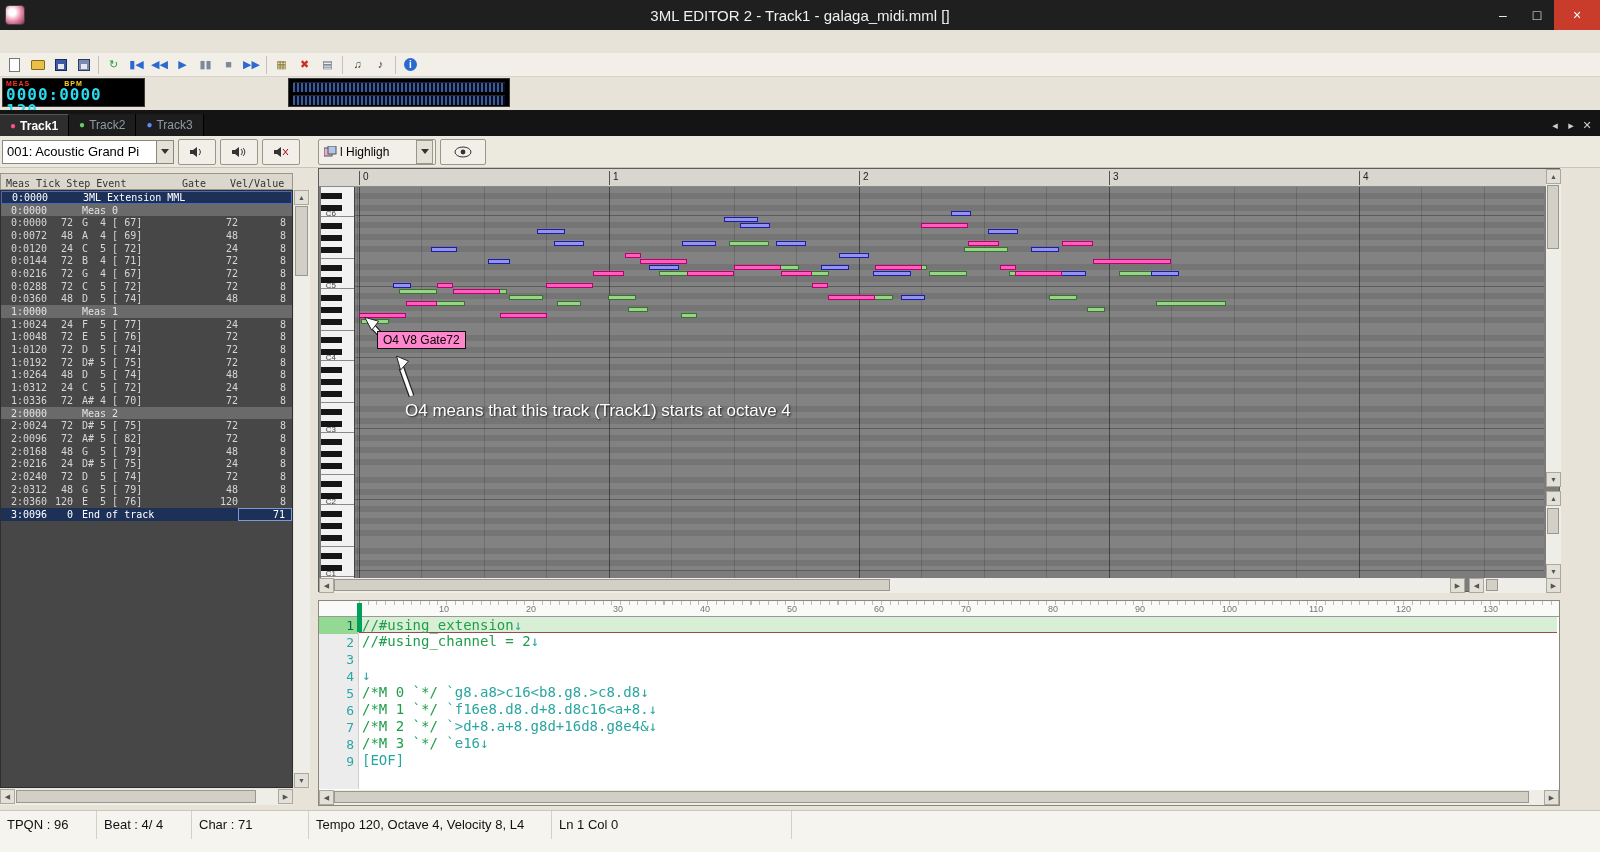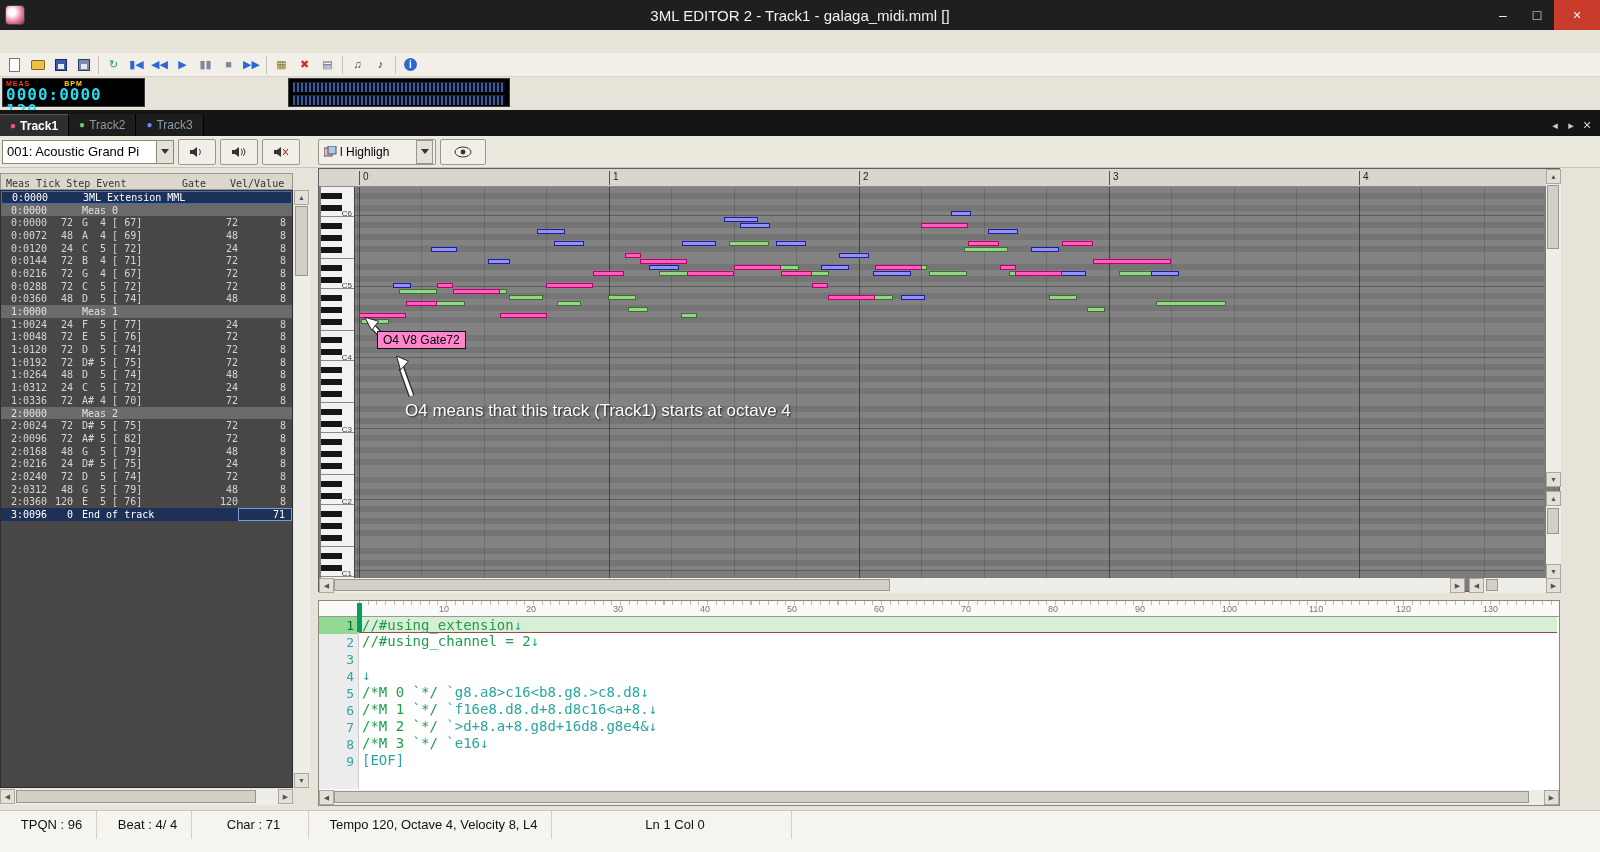--- a/index.html
+++ b/index.html
@@ -85,21 +85,21 @@
   .sb-btn.right::before{content:"▶";}
   .sb-thumb{position:absolute;background:#d2cfc6;border:1px solid #9a978d;}
   
   .rollarea{position:absolute;left:318px;top:168px;width:1242px;height:424px;background:#7c7c7c;border:1px solid #5e5e5e;}
   .rollruler{position:absolute;left:0;top:0;width:1227px;height:18px;background:#d9d6cf;border-bottom:1px solid #8a8a8a;}
   .measnum{position:absolute;top:2px;font-size:10px;color:#222;border-left:1px solid #555;padding-left:3px;height:14px;}
   .keyscol{position:absolute;left:2px;top:18px;width:34px;height:392px;background:#f2f2f2;border-right:1px solid #444;}
   .key{height:6px;position:relative;background:#f2f2f2;}
   .key.bk{background:linear-gradient(90deg,#161616 0 21px,#f2f2f2 21px);}
   .key.oc{border-bottom:1px solid #8a8a8a;}
-  .keylabel{position:absolute;right:2px;top:-1px;font-size:8px;line-height:7px;color:#444;}
+  .keylabel{position:absolute;right:18px;top:-1px;font-size:8px;line-height:7px;color:#444;}
   .grid{position:absolute;left:36px;top:18px;width:1189px;height:392px;overflow:hidden;}
   .grow{height:6px;background:#828282;}
   .grow.dk{background:#757575;}
   .grow.oc{border-bottom:1px solid #5c5c5c;height:5px;}
   .gridlines{position:absolute;left:0;top:0;width:100%;height:100%;
     background:
       repeating-linear-gradient(90deg, rgba(30,30,30,0.5) 0 1px, transparent 1px 250px),
       repeating-linear-gradient(90deg, rgba(0,0,0,0.14) 0 1px, transparent 1px 62.5px);
     background-position:4px 0, 4px 0;}
   .note{position:absolute;height:5px;}
@@ -118,21 +118,21 @@
   .edlnum{height:17px;line-height:17px;text-align:right;padding-right:4px;font-family:"DejaVu Sans Mono",monospace;font-size:13px;color:#2aa6a6;}
   .edlnum.act{background:#93d893;color:#0a6a4a;}
   .edlines{position:absolute;left:40px;top:16px;right:2px;height:172px;}
   .edline{height:17px;line-height:17px;font-family:"DejaVu Sans Mono",monospace;font-size:14px;white-space:pre;padding-left:3px;}
   .edline.act{background:#d8efd6;border-bottom:1px solid #9b4a4a;height:16px;line-height:16px;}
   .sg-g{color:#1f9e4a;}
   .sg-t{color:#2aa6a0;}
   .edcursor{position:absolute;left:38px;top:2px;width:5px;height:29px;background:#00a05c;z-index:5;}
   
   .statusbar{position:absolute;left:0;top:810px;width:1600px;height:42px;background:#f6f4ef;border-top:1px solid #c9c5bb;display:flex;font-size:13px;color:#111;}
-  .stseg{padding:6px 0 0 7px;border-right:1px solid #d4d0c6;height:28px;text-align:center;}
+  .stseg{padding:6px 0 0 7px;border-right:1px solid #d4d0c6;height:28px;}
   .st-tpqn{width:97px;}.st-beat{width:95px;}.st-char{width:117px;}.st-tempo{width:243px;}.st-pos{width:240px;}
   .spkico{display:inline-block;}
 </style>
 </head>
 <body>
 
 <div id="win">
 
   <div class="titlebar">
     <div class="appicon"></div>

